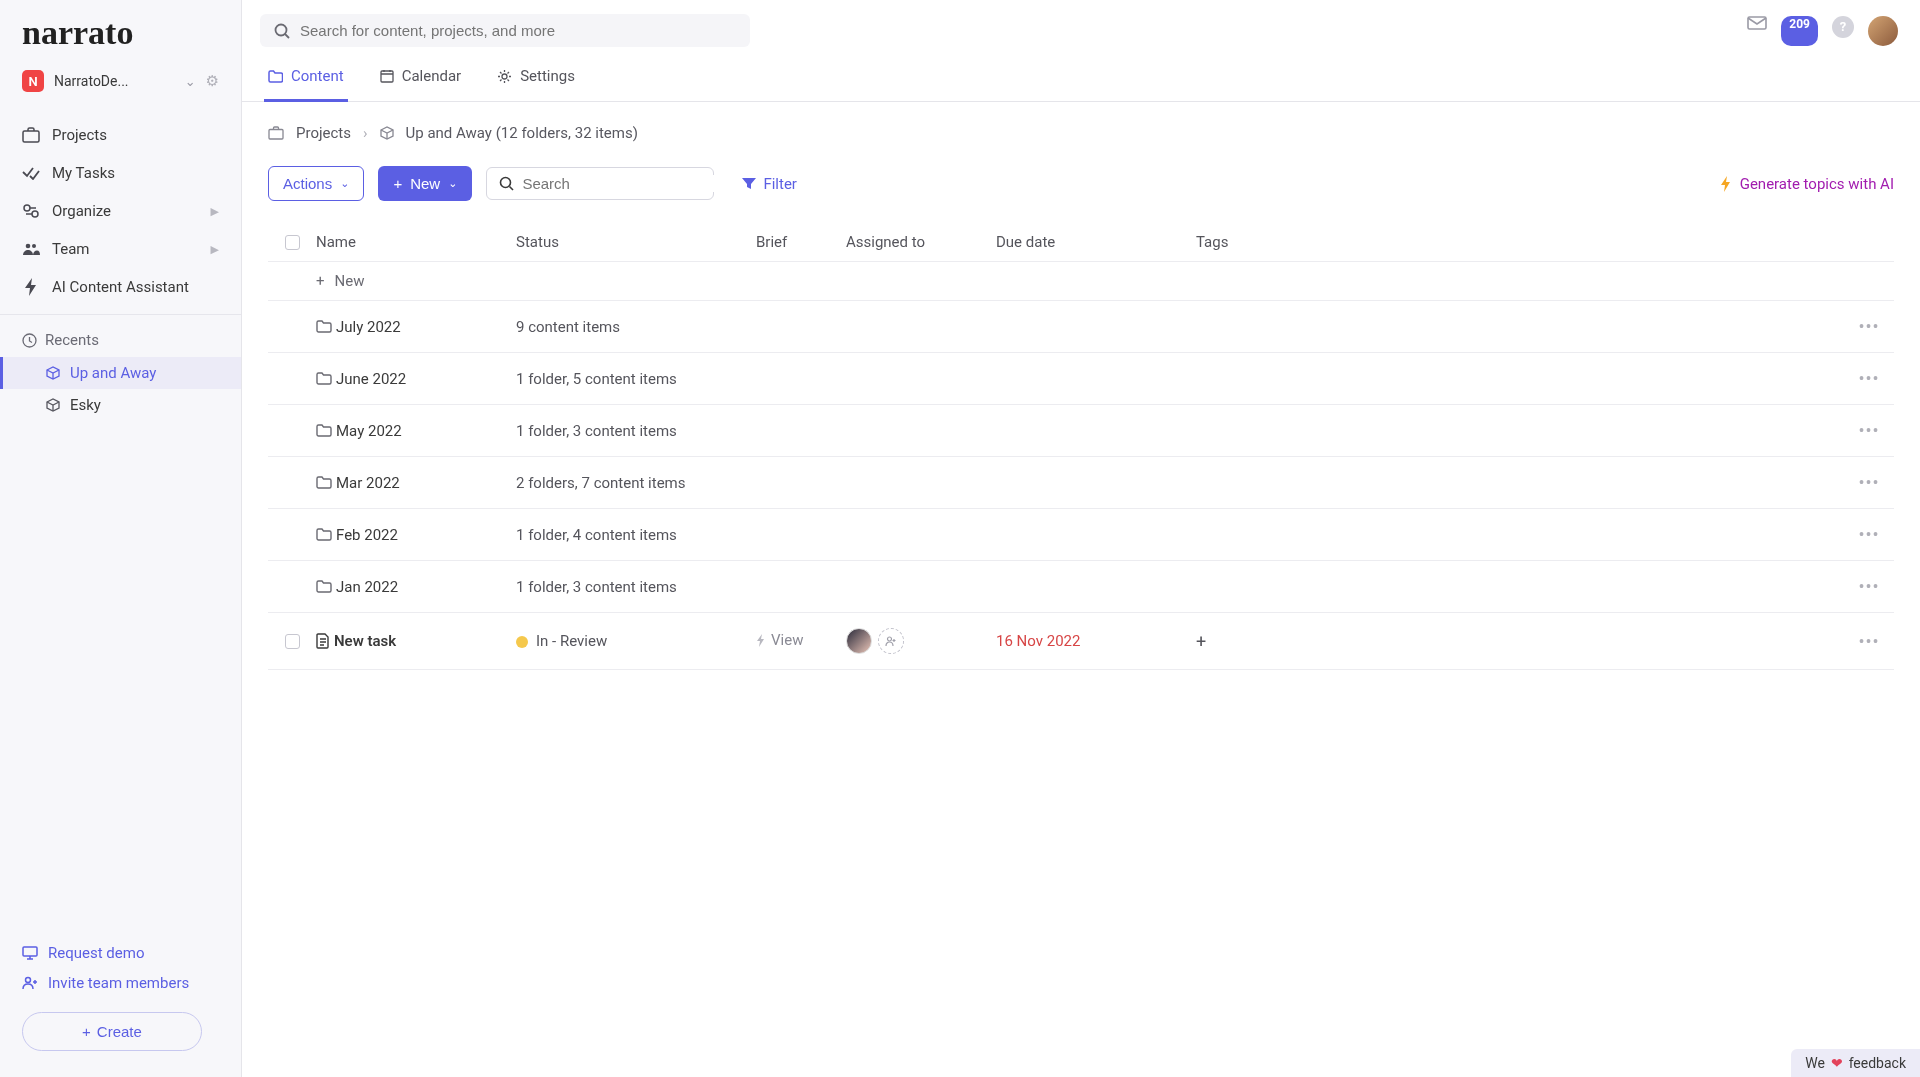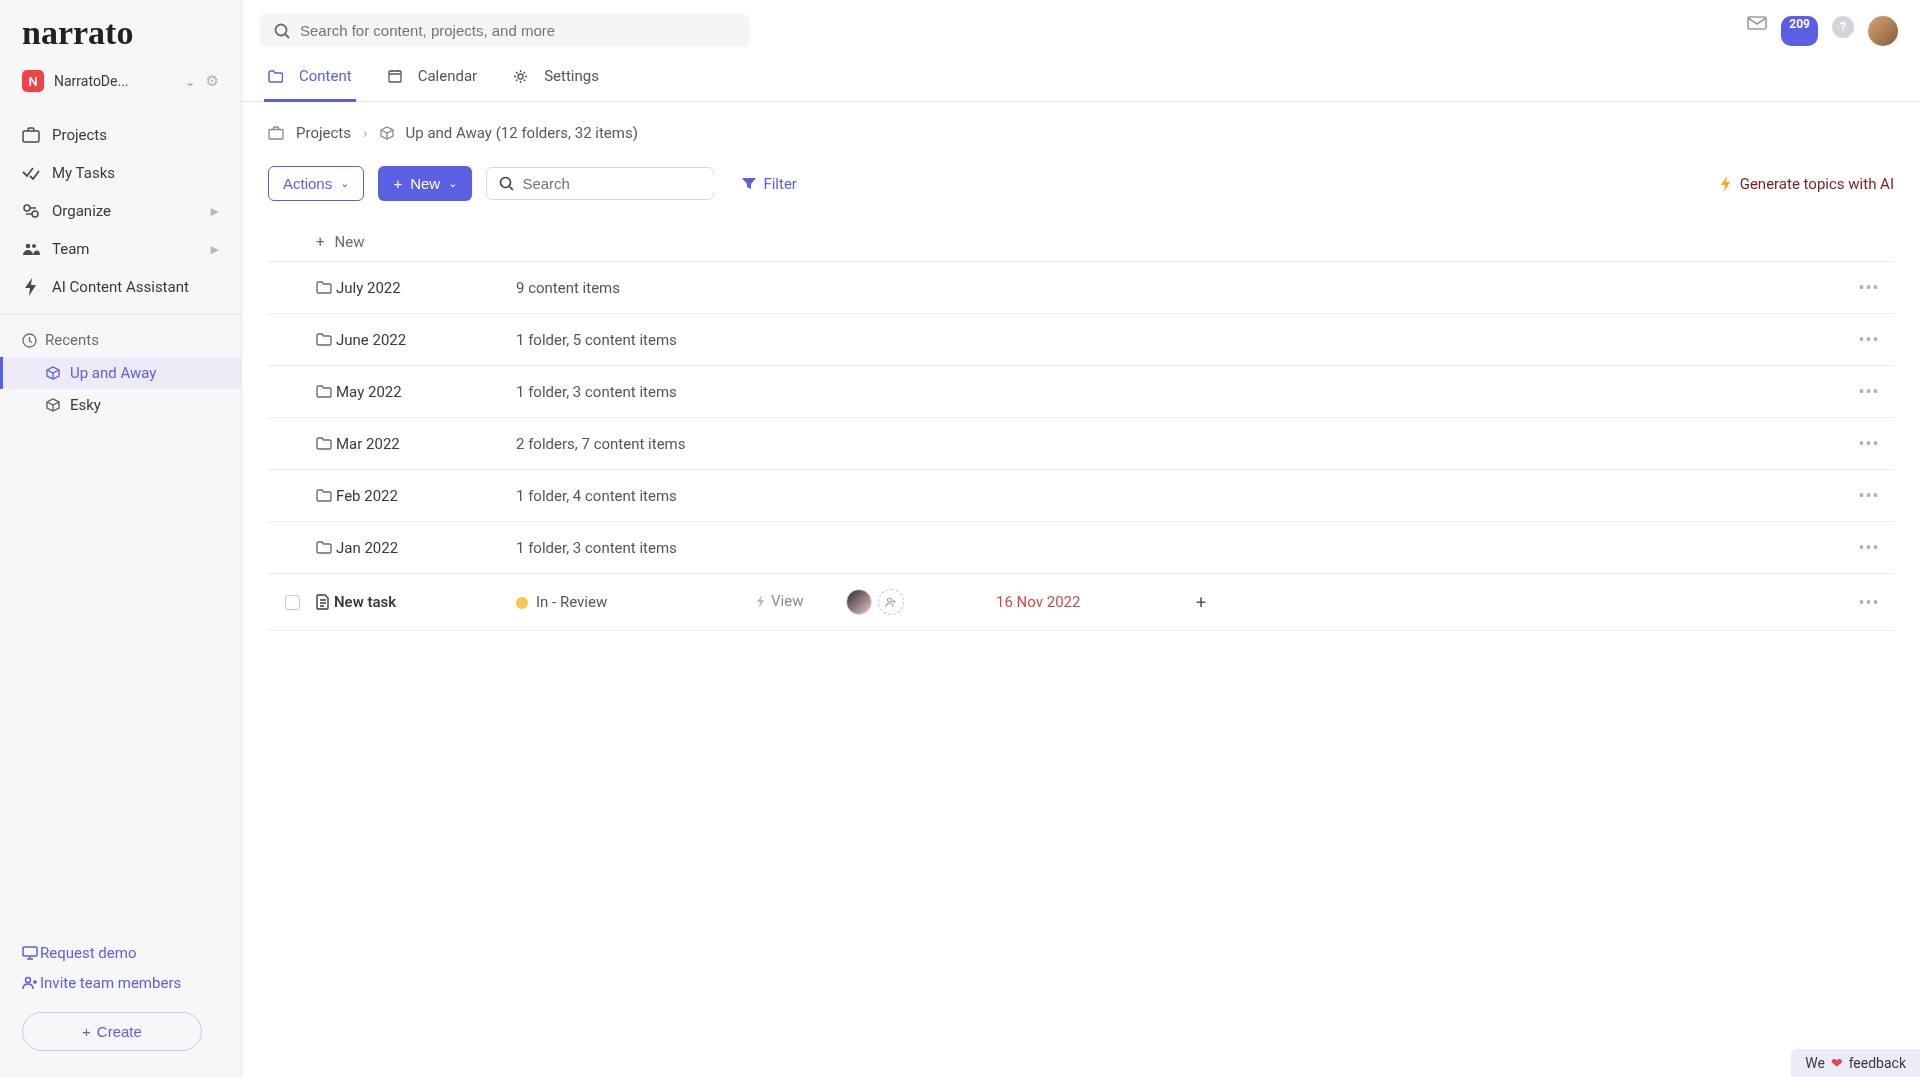--- a/index.html
+++ b/index.html
@@ -22,53 +22,53 @@
 .bolt-icon { color: #f5a623; }
 
 .divider { border-top: 1px solid #e6e6ec; margin: 8px 0; }
 .recents-hdr { display: flex; align-items: center; gap: 8px; padding: 8px 22px; color: #6b6b75; font-size: 15px; }
 .recent-item { display: flex; align-items: center; gap: 10px; padding: 7px 22px 7px 46px; font-size: 15px; color: #3a3a3a; cursor: pointer; }
 .recent-item.active { background: #ecebf7; color: #5b5fe3; border-left: 3px solid #5b5fe3; padding-left: 43px; }
 .recent-item.active .r-icon { color: #5b5fe3; }
 .r-icon { color: #585860; }
 
 .sidebar-footer { margin-top: auto; padding: 12px 22px 26px; display: flex; flex-direction: column; gap: 12px; }
-.sf-link { display: flex; align-items: center; gap: 2px; color: #5b5fe3; font-size: 15px; cursor: pointer; }
+.sf-link { display: flex; align-items: center; gap: 10px; color: #5b5fe3; font-size: 15px; cursor: pointer; }
 .create-btn { margin-top: 8px; border: 1.5px solid #c7c8ef; color: #5b5fe3; background: transparent; border-radius: 22px; padding: 10px 20px; font-size: 15px; display: flex; align-items: center; justify-content: center; gap: 6px; cursor: pointer; width: 180px; }
 
 
 .main { flex: 1; display: flex; flex-direction: column; overflow: hidden; }
 .topbar { display: flex; align-items: center; padding: 14px 22px 10px 18px; gap: 14px; }
 .search-box { display: flex; align-items: center; gap: 10px; background: #f5f5f8; border-radius: 6px; padding: 8px 14px; width: 490px; }
 .search-box input { border: none; background: transparent; outline: none; font-size: 15px; flex: 1; color: #6a6a72; }
 .topbar-right { margin-left: auto; display: flex; gap: 14px; }
 .badge-count { background: #5b5fe3; color: #fff; border-radius: 10px; padding: 1px 8px; font-size: 12px; font-weight: 700; }
 .help-circle { width: 22px; height: 22px; border-radius: 50%; background: #d4d4dc; color: #fff; display: flex; align-items: center; justify-content: center; font-size: 13px; font-weight: 700; }
 .avatar { width: 30px; height: 30px; border-radius: 50%; background: linear-gradient(135deg,#d4a574,#8b5a3c); }
 .env-icon { color: #9a9aa5; font-size: 18px; }
 
 .tabs { display: flex; gap: 28px; padding: 0 22px; border-bottom: 1px solid #e5e5ea; }
-.tab { display: flex; align-items: center; gap: 16px; padding: 10px 4px 14px; font-size: 15px; color: #55555c; cursor: pointer; border-bottom: 3px solid transparent; margin-bottom: -1px; }
+.tab { display: flex; align-items: center; gap: 8px; padding: 10px 4px 14px; font-size: 15px; color: #55555c; cursor: pointer; border-bottom: 3px solid transparent; margin-bottom: -1px; }
 .tab.active { color: #5b5fe3; border-bottom-color: #5b5fe3; }
 .tab .t-icon { font-size: 14px; }
 
 .content-area { padding: 22px 26px; overflow: auto; flex: 1; }
 .breadcrumb { display: flex; align-items: center; gap: 12px; color: #585860; font-size: 15px; }
 .breadcrumb .bc-sep { color: #b0b0b8; }
 .bc-icon { color: #888892; }
 
 .toolbar { display: flex; align-items: center; gap: 14px; margin-top: 24px; }
 .btn { border-radius: 6px; padding: 8px 14px; font-size: 15px; display: inline-flex; align-items: center; gap: 8px; cursor: pointer; border: 1.5px solid transparent; }
 .btn-outline { border-color: #5b5fe3; color: #5b5fe3; background: #fff; }
 .btn-primary { background: #5b5fe3; color: #fff; }
 .btn .chev-d { font-size: 11px; }
 .tb-search { display: flex; align-items: center; gap: 8px; border: 1.5px solid #d7d7e0; border-radius: 6px; padding: 7px 12px; width: 228px; }
 .tb-search input { border: none; outline: none; font-size: 15px; flex: 1; }
 .filter-link { display: flex; align-items: center; gap: 7px; color: #5b5fe3; font-size: 15px; cursor: pointer; margin-left: 14px; }
-.gen-link { margin-left: auto; display: flex; align-items: center; gap: 8px; color: #7f1d1d; font-size: 15px; cursor: pointer; }
+.gen-link { margin-left: auto; display: flex; align-items: center; gap: 8px; color: #a21caf; font-size: 15px; cursor: pointer; }
 .gen-link .bolt-icon { color: #f5a623; font-size: 16px; }
 
 .table { margin-top: 22px; }
 .thead { display: grid; grid-template-columns: 48px 200px 240px 90px 150px 200px 1fr 50px; align-items: center; padding: 10px 0; border-bottom: 1px solid #ececf0; color: #55555c; font-size: 15px; }
 .thead .th-check { display: flex; justify-content: center; }
 .chk { width: 15px; height: 15px; border: 1.5px solid #c7c7d0; border-radius: 3px; }
 .new-row { display: flex; align-items: center; gap: 10px; padding: 10px 0 10px 48px; color: #6a6a72; font-size: 15px; cursor: pointer; border-bottom: 1px solid #ececf0;}
 
 .trow { display: grid; grid-template-columns: 48px 200px 240px 90px 150px 200px 1fr 50px; align-items: center; padding: 15px 0; border-bottom: 1px solid #ececf0; font-size: 15px; color: #3a3a3a; }
 .trow .cell-name { display: flex; align-items: center; gap: 4px; }
@@ -317,20 +317,32 @@
           <span class="bolt-icon">
               <svg width="12" height="16" viewBox="0 0 12 16" fill="currentColor">
                 <path d="M7 0L1 9h4l-1 7 6-10H6z"></path>
               </svg>
             </span>
           <span>Generate topics with AI</span>
         </div>
       </div>
 
       <div class="table">
+        <div class="thead">
+          <div class="th-check">
+              <span class="chk"></span>
+            </div>
+          <div>Name</div>
+          <div>Status</div>
+          <div>Brief</div>
+          <div>Assigned to</div>
+          <div>Due date</div>
+          <div>Tags</div>
+          <div></div>
+        </div>
 
         <div class="new-row">
           <span>+</span>
           <span>New</span>
         </div>
 
         <div id="rows">
             <div class="trow">
     <div></div>
     <div class="cell-name">

